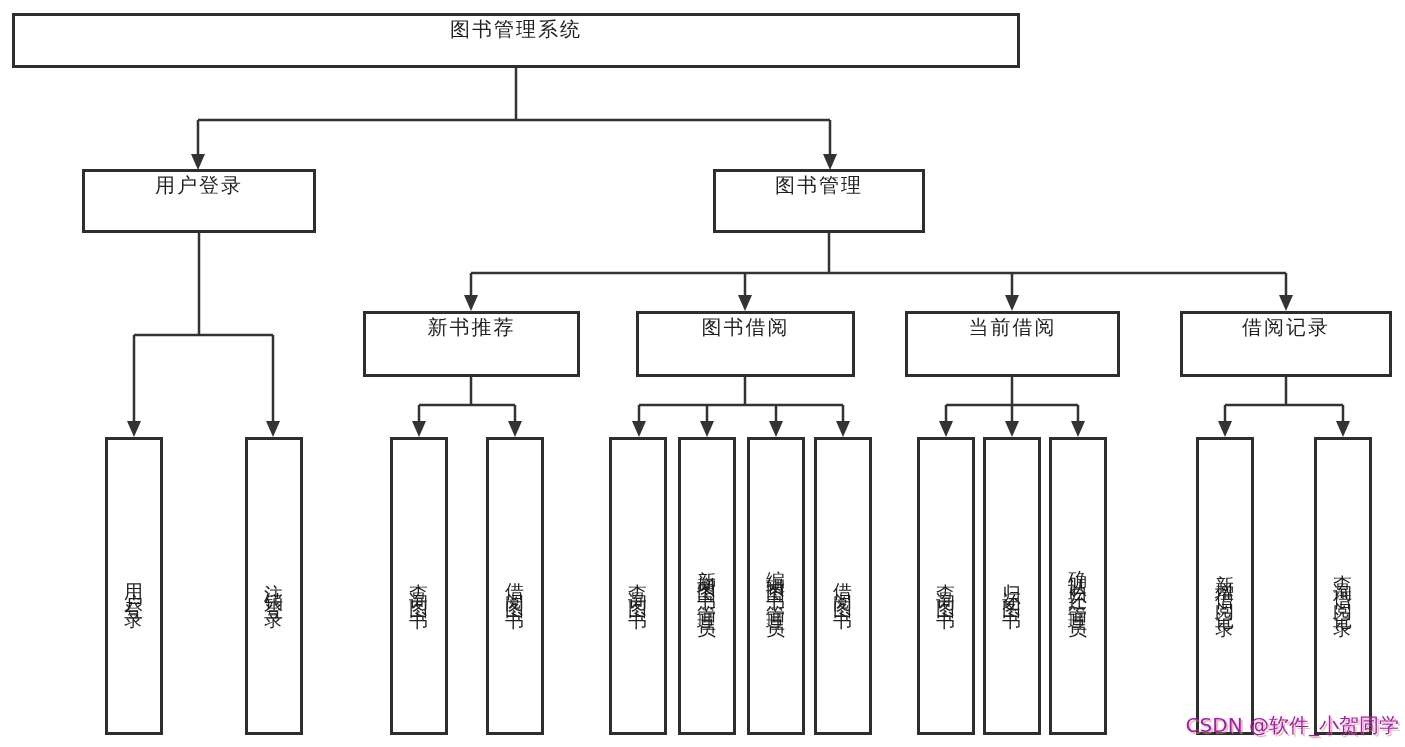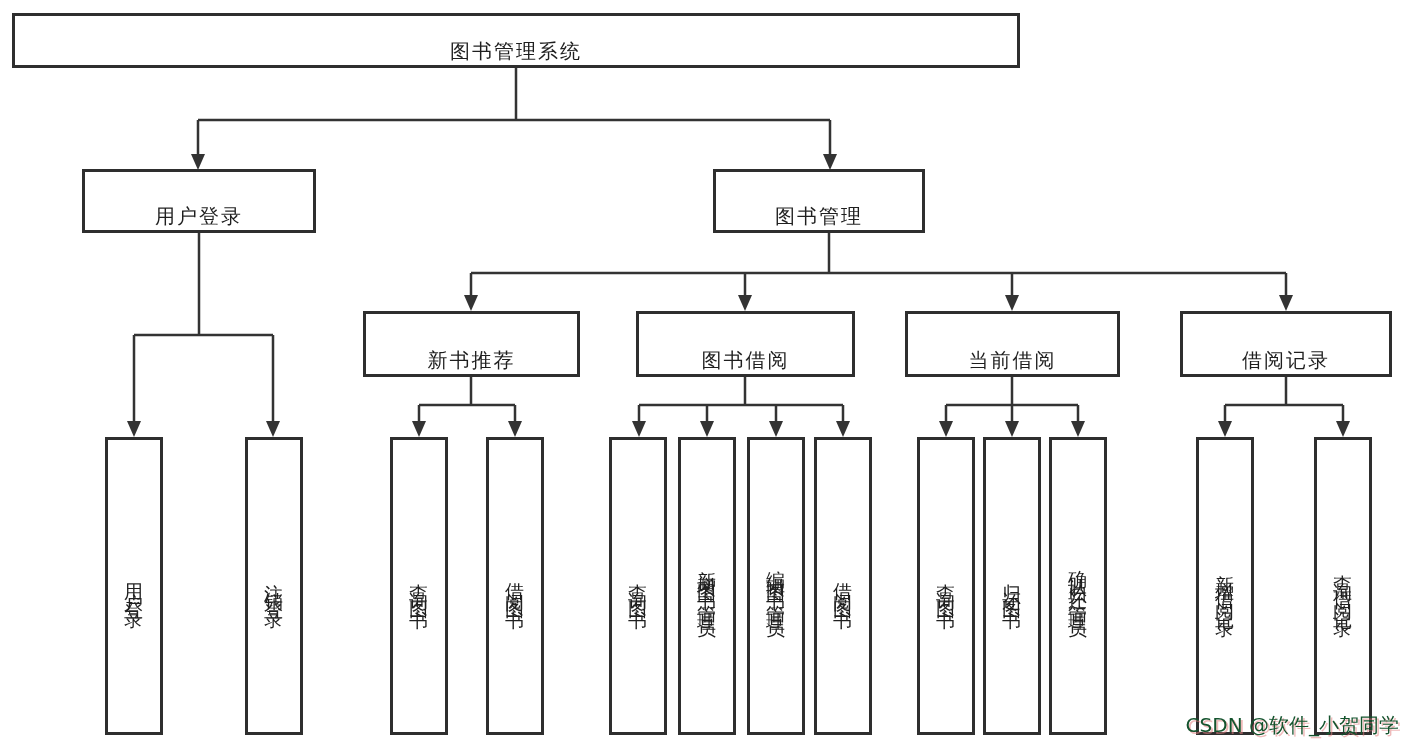--- a/index.html
+++ b/index.html
@@ -22,21 +22,21 @@
     width: 1405px;
     height: 747px;
     pointer-events: none;
   }
   .hbox {
     position: absolute;
     box-sizing: border-box;
     border: 3px solid #2e2e2e;
     background: #ffffff;
     display: flex;
-    align-items: flex-end;
+    align-items: flex-start;
     justify-content: center;
     font-size: 20px;
     letter-spacing: 2px;
     color: #1f1f1f;
     white-space: nowrap;
     z-index: 2;
   }
   .vbox {
     position: absolute;
     box-sizing: border-box;
@@ -78,21 +78,21 @@
   #leaf-9  { left: 917px;  }
   #leaf-10 { left: 983px;  }
   #leaf-11 { left: 1049px; }
   #leaf-12 { left: 1196px; }
   #leaf-13 { left: 1314px; }
   #watermark {
     position: absolute;
     right: 6px;
     top: 712px;
     font-size: 20px;
-    color: #14532d;
+    color: #a21caf;
     text-shadow: 2px 2px 0 rgba(226, 130, 130, 0.55);
     z-index: 3;
     white-space: nowrap;
   }
   .cline {
     stroke: #333333;
     stroke-width: 2.5;
     fill: none;
   }
   .ahead {

